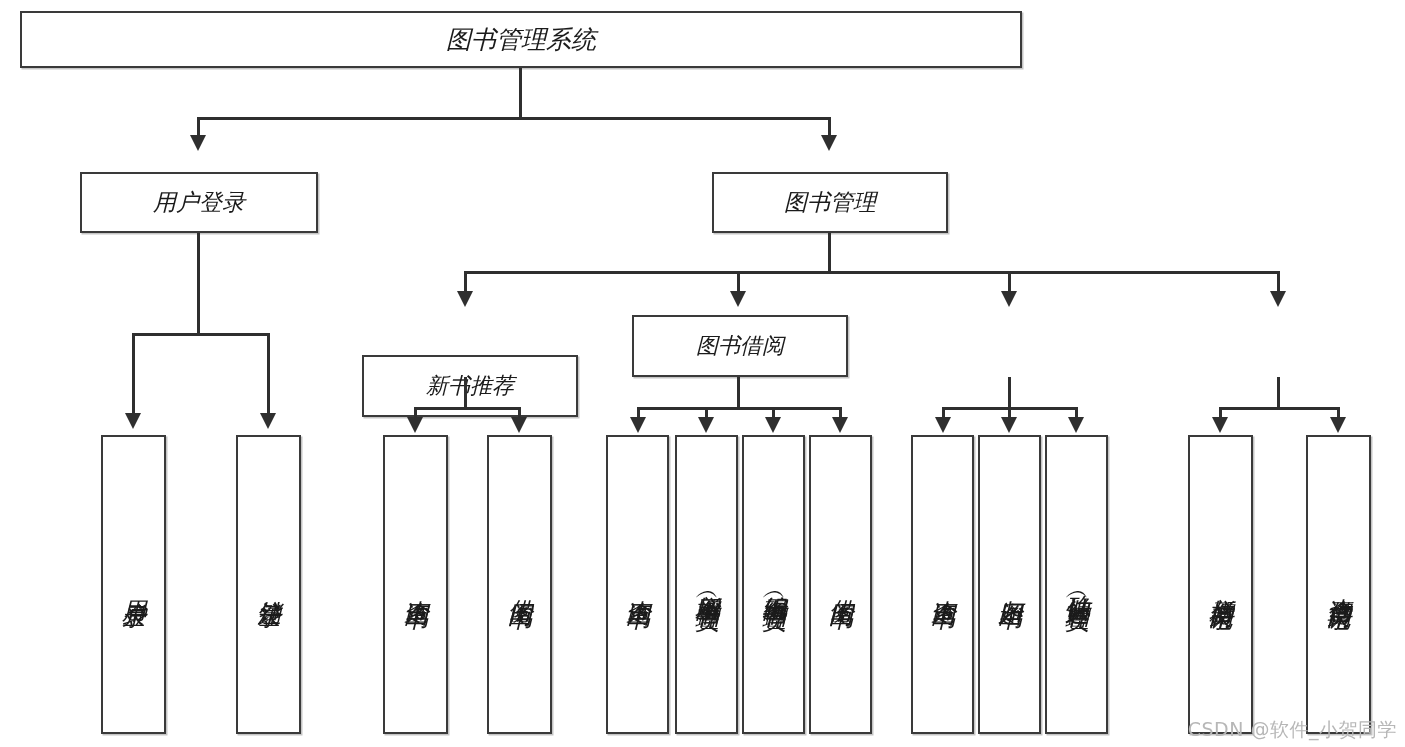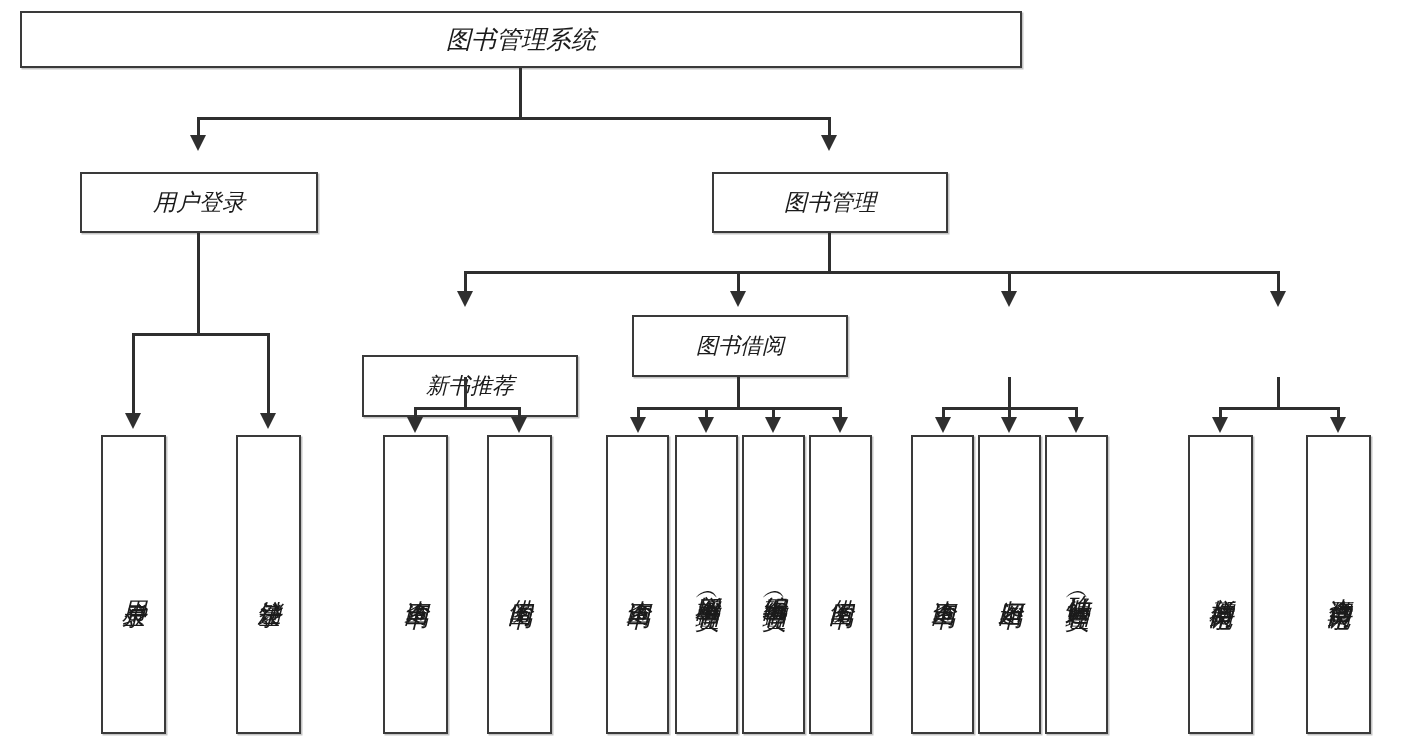--- a/index.html
+++ b/index.html
@@ -197,13 +197,14 @@
     <span class="label">确认归还（管理员）</span>
   </div>
 
   <div class="node leaf" style="left:1188px;top:435px;width:65px;height:299px;">
     <span class="label">新增借阅记录</span>
   </div>
   <div class="node leaf" style="left:1306px;top:435px;width:65px;height:299px;">
     <span class="label">查询借阅记录</span>
   </div>
 
+  <div id="watermark">CSDN @软件_小贺同学</div>
 </div>
 
 </body></html>

